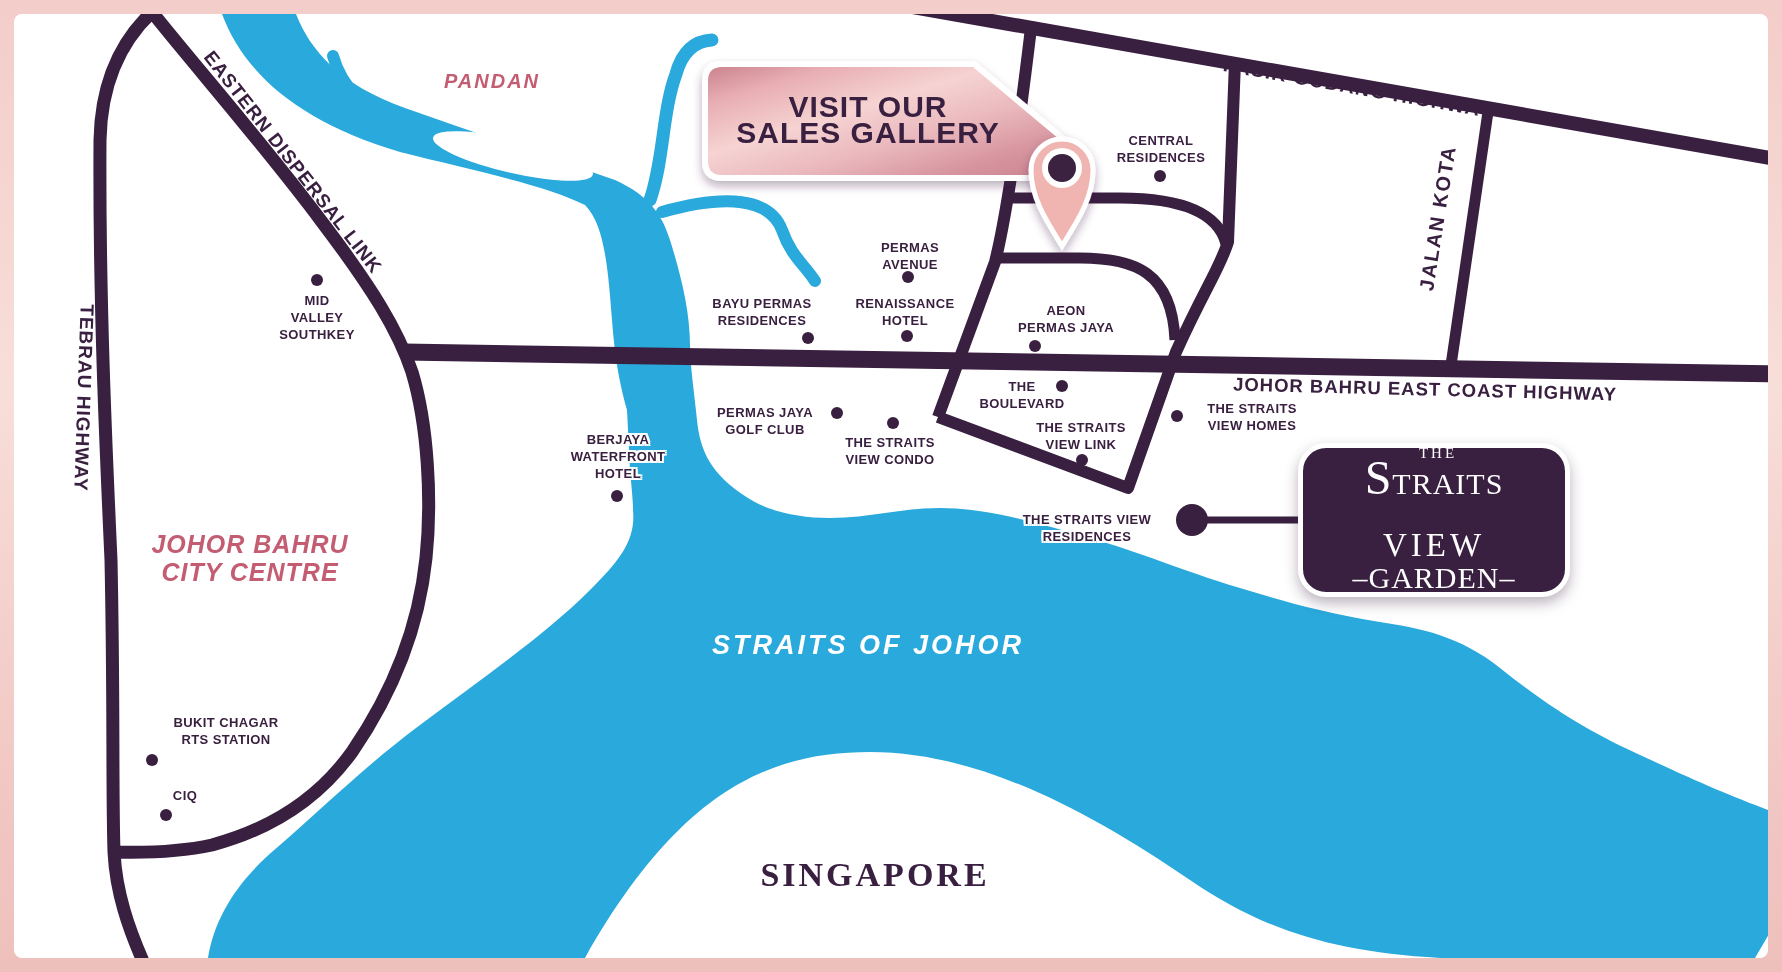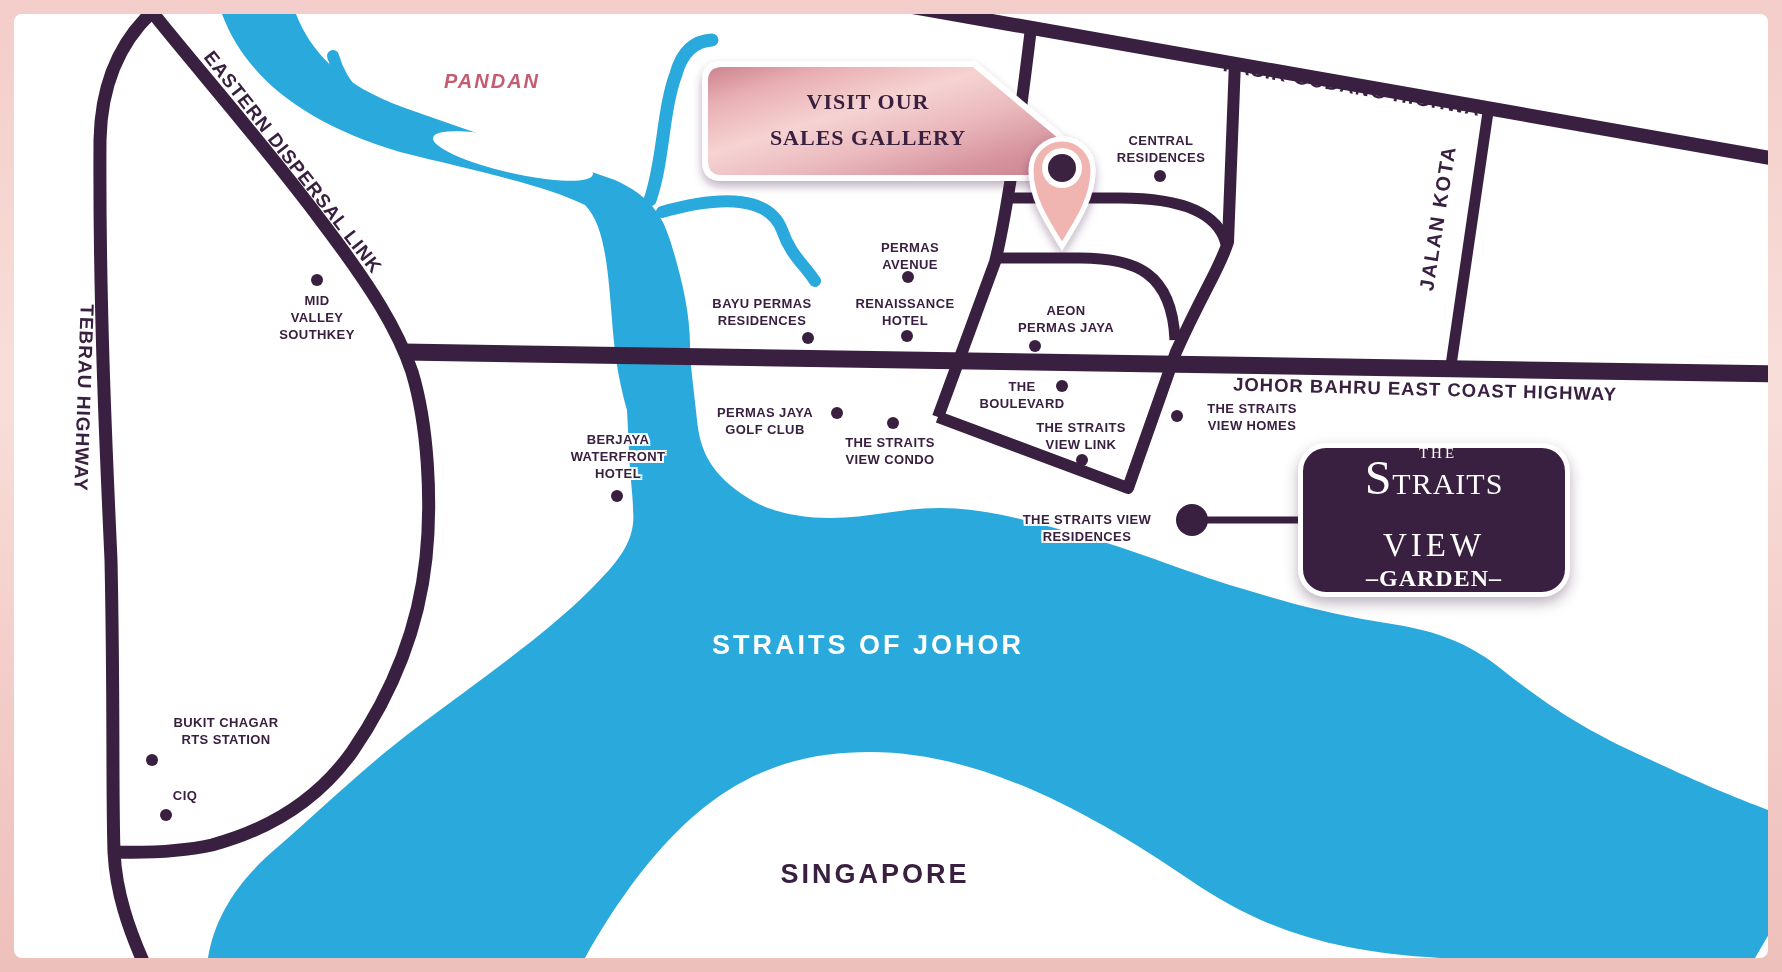--- a/index.html
+++ b/index.html
@@ -11,34 +11,34 @@
 
   .lbl{position:absolute;transform:translate(-50%,-50%);color:#3a2040;
        font-weight:bold;font-size:13px;line-height:17px;text-align:center;
        letter-spacing:.4px;white-space:pre-line;}
   .halo{text-shadow:-2px -2px 0 #fff,2px -2px 0 #fff,-2px 2px 0 #fff,2px 2px 0 #fff,
         0 -2px 0 #fff,0 2px 0 #fff,-2px 0 0 #fff,2px 0 0 #fff;}
   .rose{color:#c45c72;font-style:italic;}
   .pandan{font-size:20px;letter-spacing:2px;}
   .citycentre{font-size:25px;line-height:28px;letter-spacing:1px;}
   .roadlbl{font-size:19px;letter-spacing:1px;white-space:nowrap;}
-  .sea{color:#ffffff;font-size:27px;letter-spacing:3px;white-space:nowrap;}
-  .land{color:#3a2040;font-size:27px;letter-spacing:3px;white-space:nowrap;}
-  .callout-text{font-size:22px;line-height:36px;letter-spacing:1px;white-space:pre-line;font-family:Liberation Serif, serif;}
+  .sea{color:#ffffff;font-size:27px;letter-spacing:3px;white-space:nowrap;font-style:italic;}
+  .land{color:#3a2040;font-size:34px;letter-spacing:3px;white-space:nowrap;font-family:Liberation Serif, serif;}
+  .callout-text{font-size:30px;line-height:26px;letter-spacing:1px;white-space:pre-line;}
 
   .logo-badge{position:absolute;left:1298px;top:443px;width:272px;height:154px;
       box-sizing:border-box;background:#3a2040;border:5px solid #fff;border-radius:28px;
       box-shadow:0 6px 14px rgba(58,32,64,.35);display:flex;flex-direction:column;
       align-items:center;justify-content:center;color:#fff;
       font-family:"Liberation Serif","DejaVu Serif",serif;text-align:center;}
   .logo-l1{font-size:15px;line-height:14px;letter-spacing:3px;margin-left:8px;}
   .logo-l2{font-size:30px;line-height:36px;letter-spacing:1px;}
   .logo-l2::first-letter{font-size:48px;}
   .logo-l3{font-size:33px;line-height:31px;letter-spacing:4px;margin-top:28px;}
-  .logo-l4{font-size:24px;line-height:34px;letter-spacing:1px;font-weight:bold;}
+  .logo-l4{font-size:30px;line-height:34px;letter-spacing:1px;}
 </style>
 </head>
 <body>
 
 <div class="stage">
   <div class="map-panel"></div>
 
   <svg class="layers" viewBox="0 0 1782 972">
     <defs>
       <clipPath id="panelClip">
@@ -138,20 +138,22 @@
 
       <g filter="url(#soft)">
         <path d="M 1062,246 C 1047,222 1031,198 1031,170 A 31,31 0 1 1 1093,170 C 1093,198 1077,222 1062,246 Z" fill="#f0b5b1" stroke="#ffffff" stroke-width="5"></path>
         <circle cx="1062" cy="168" r="20" fill="#ffffff"></circle>
         <circle cx="1062" cy="168" r="14" fill="#3a2040"></circle>
       </g>
     </g>
   </svg>
 
   <div class="lbl rose pandan" style="left:492px;top:81px">PANDAN</div>
+  <div class="lbl rose citycentre" style="left:250px;top:558px">JOHOR BAHRU
+CITY CENTRE</div>
   <div class="lbl sea" style="left:868px;top:645px">STRAITS OF JOHOR</div>
   <div class="lbl land" style="left:875px;top:874px">SINGAPORE</div>
 
   <div class="lbl roadlbl" style="left:293px;top:162px;transform:translate(-50%,-50%) rotate(52deg)">EASTERN DISPERSAL LINK</div>
   <div class="lbl roadlbl" style="left:84px;top:398px;transform:translate(-50%,-50%) rotate(92deg)">TEBRAU HIGHWAY</div>
   <div class="lbl roadlbl" style="left:1358px;top:88px;font-size:20px;transform:translate(-50%,-50%) rotate(10deg)">PASIR GUDANG HIGHWAY</div>
   <div class="lbl roadlbl" style="left:1438px;top:218px;font-size:20px;letter-spacing:2px;transform:translate(-50%,-50%) rotate(-81deg)">JALAN KOTA</div>
   <div class="lbl roadlbl" style="left:1425px;top:389px;font-size:18.5px;transform:translate(-50%,-50%) rotate(1.5deg)">JOHOR BAHRU EAST COAST HIGHWAY</div>
 
   <div class="lbl" style="left:317px;top:317px">MID

